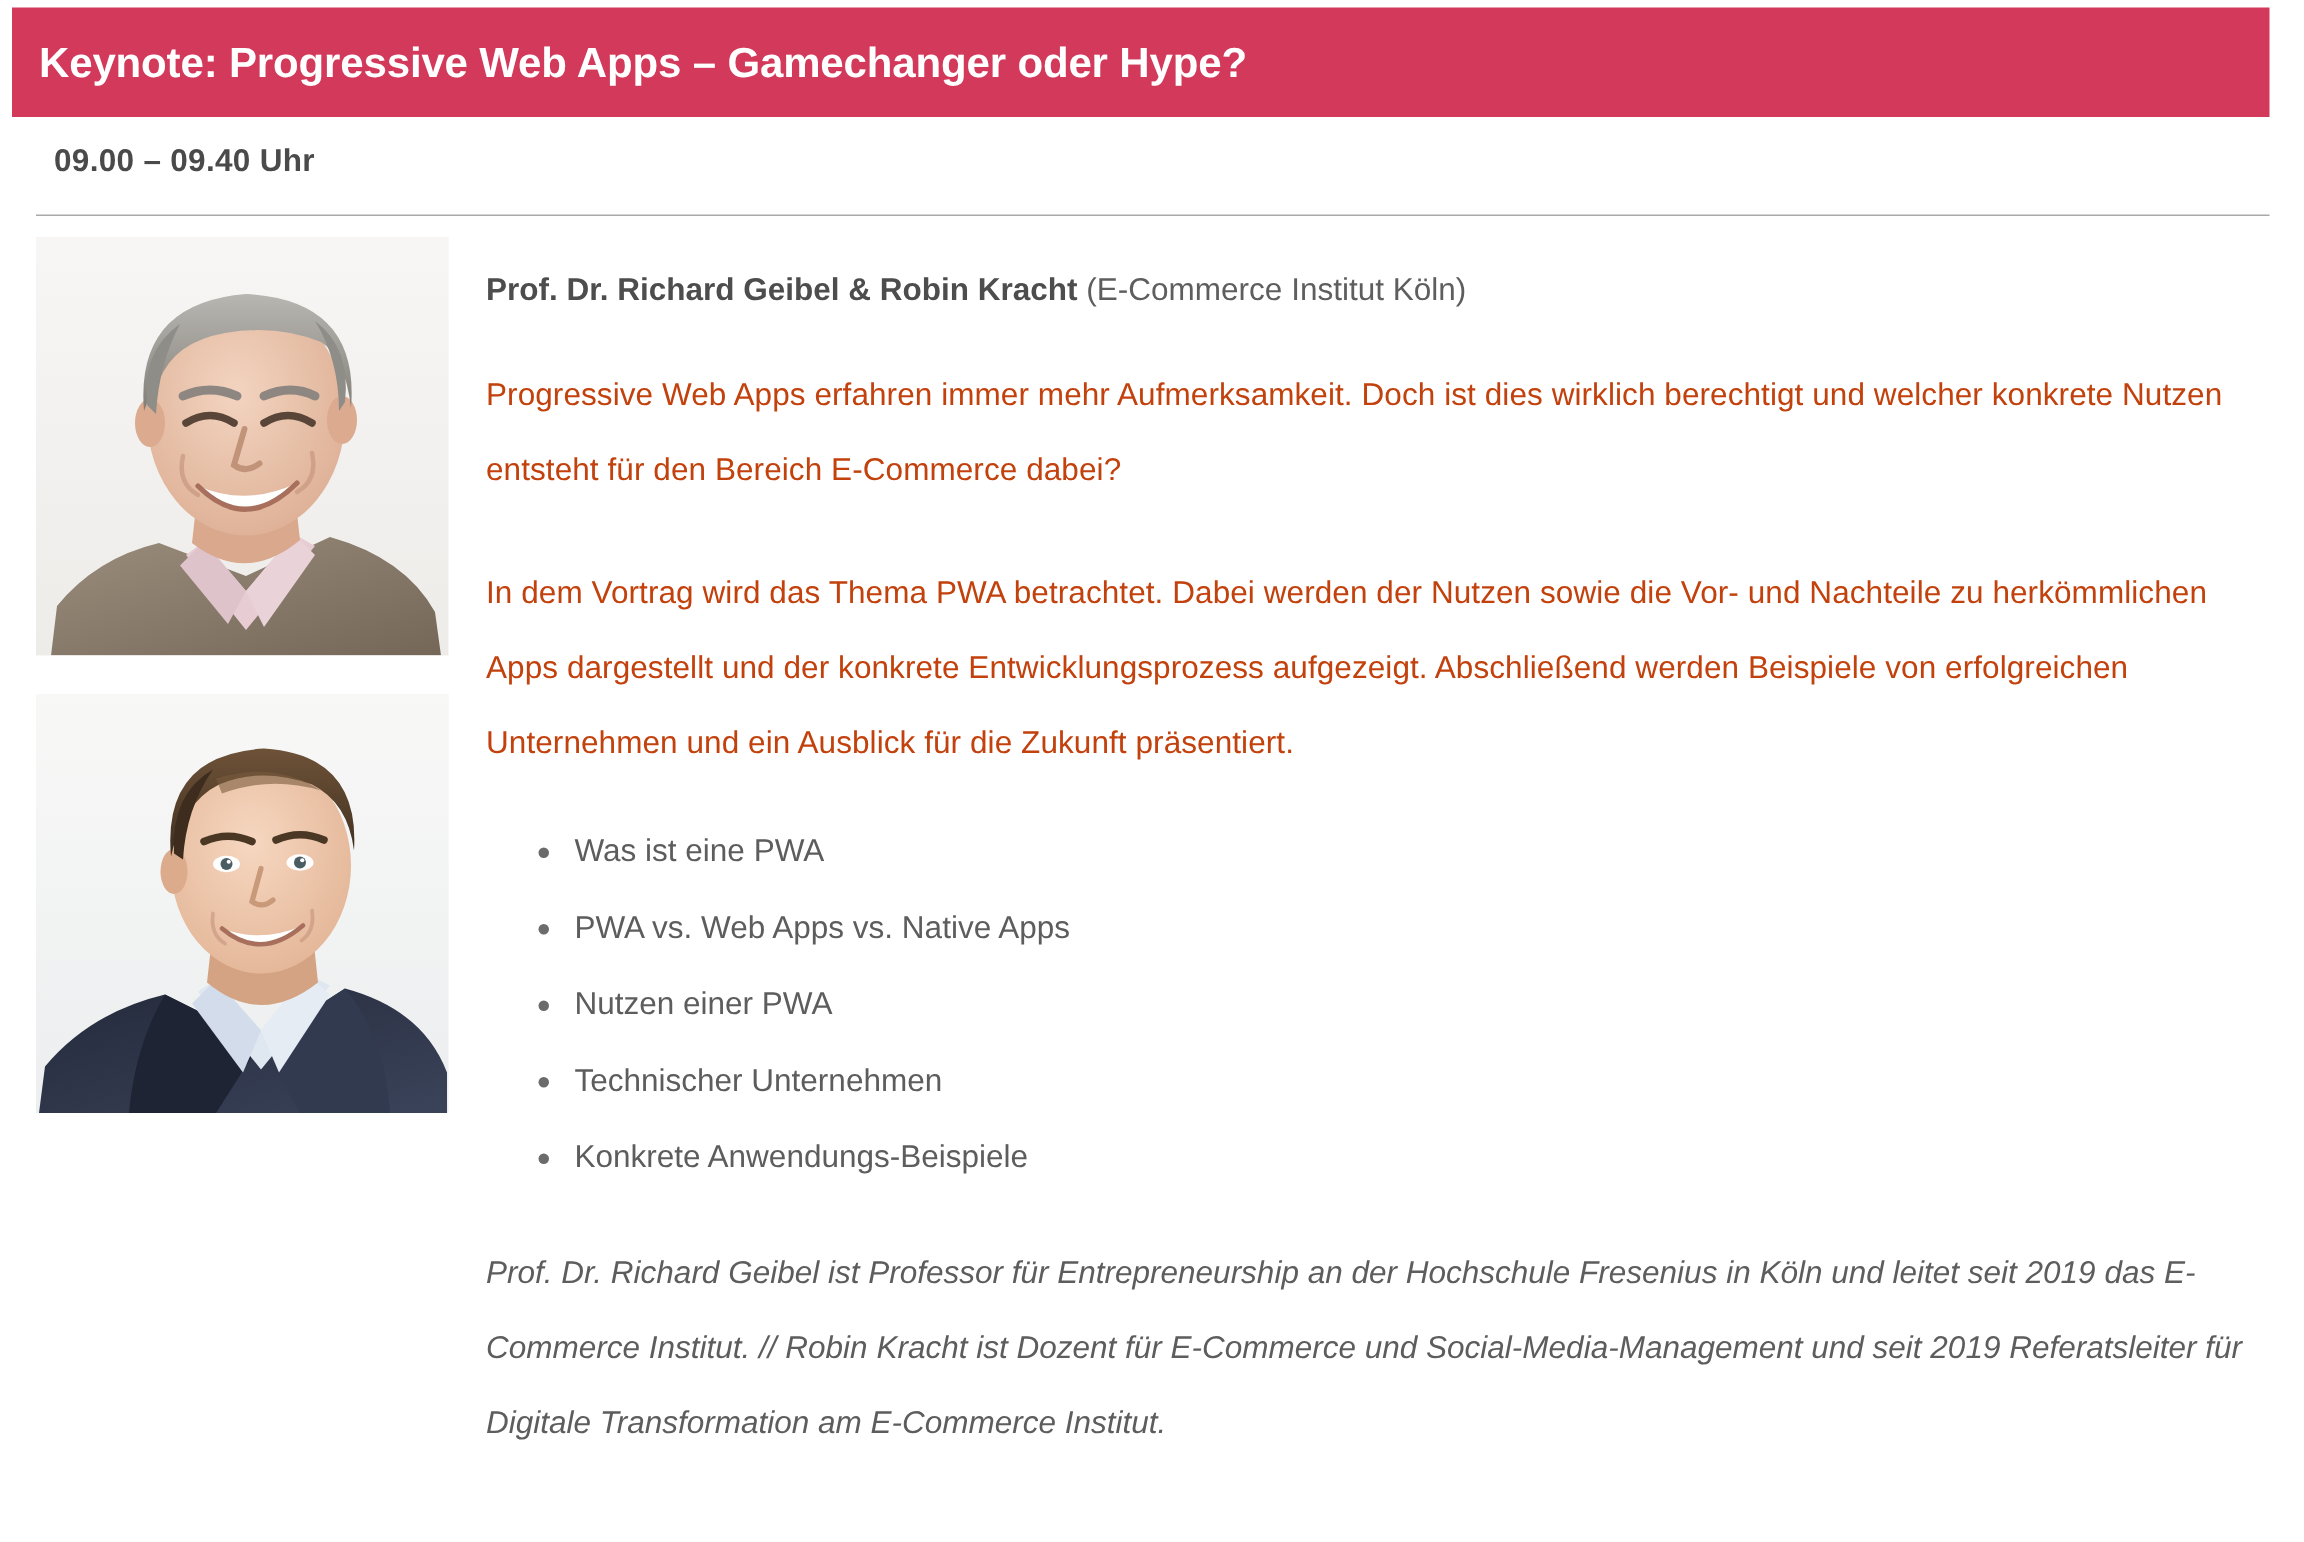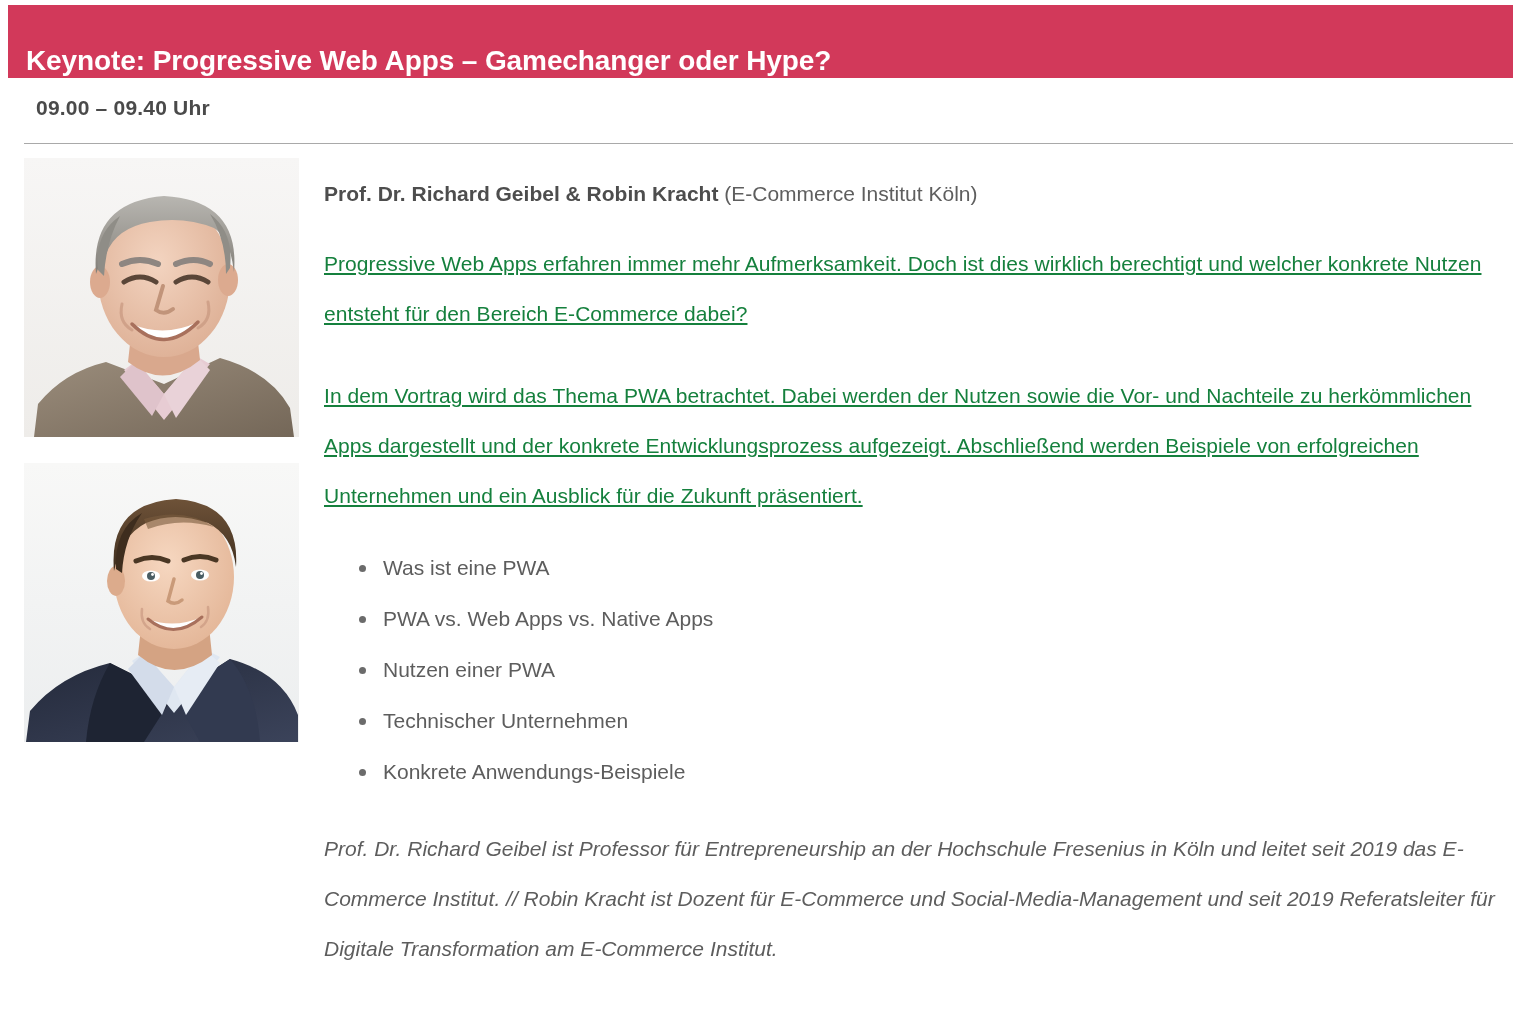--- a/index.html
+++ b/index.html
@@ -26,21 +26,21 @@
   
   .session-header {
     position: absolute;
     left: 8px;
     top: 5px;
     width: 1505px;
     height: 73px;
     background: #d2395a;
     box-sizing: border-box;
     display: flex;
-    align-items: flex-end;
+    align-items: center;
   }
   .session-header .title {
     color: #ffffff;
     font-size: 28px;
     font-weight: bold;
     letter-spacing: -0.1px;
     padding-left: 18px;
     line-height: 1.2;
     white-space: nowrap;
   }
@@ -114,25 +114,24 @@
     font-weight: bold;
     color: #4d4d4d;
   }
   .speaker-line .affiliation {
     font-weight: normal;
     color: #5e5e5e;
   }
 
   p.body-par {
     font-size: 21px;
-    color: #15803d;
+    color: #c2410c;
     line-height: 2.38;
     margin: 32px 0 0 0;
     letter-spacing: 0.05px;
-    text-decoration: underline;
   }
 
   ul.topic-list {
     list-style: none;
     margin: 36px 0 0 0;
     padding: 0;
   }
   ul.topic-list li {
     position: relative;
     font-size: 21px;

